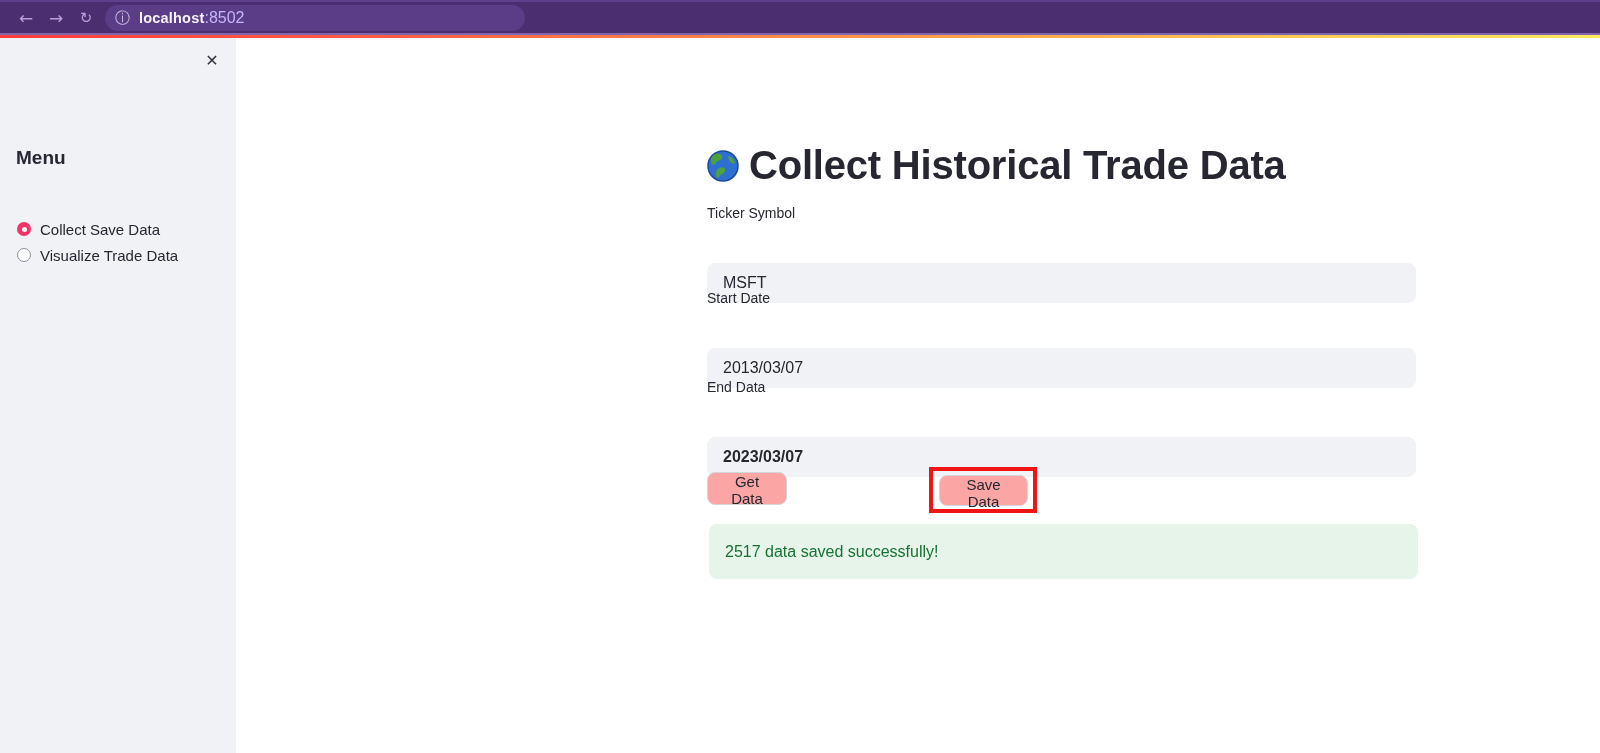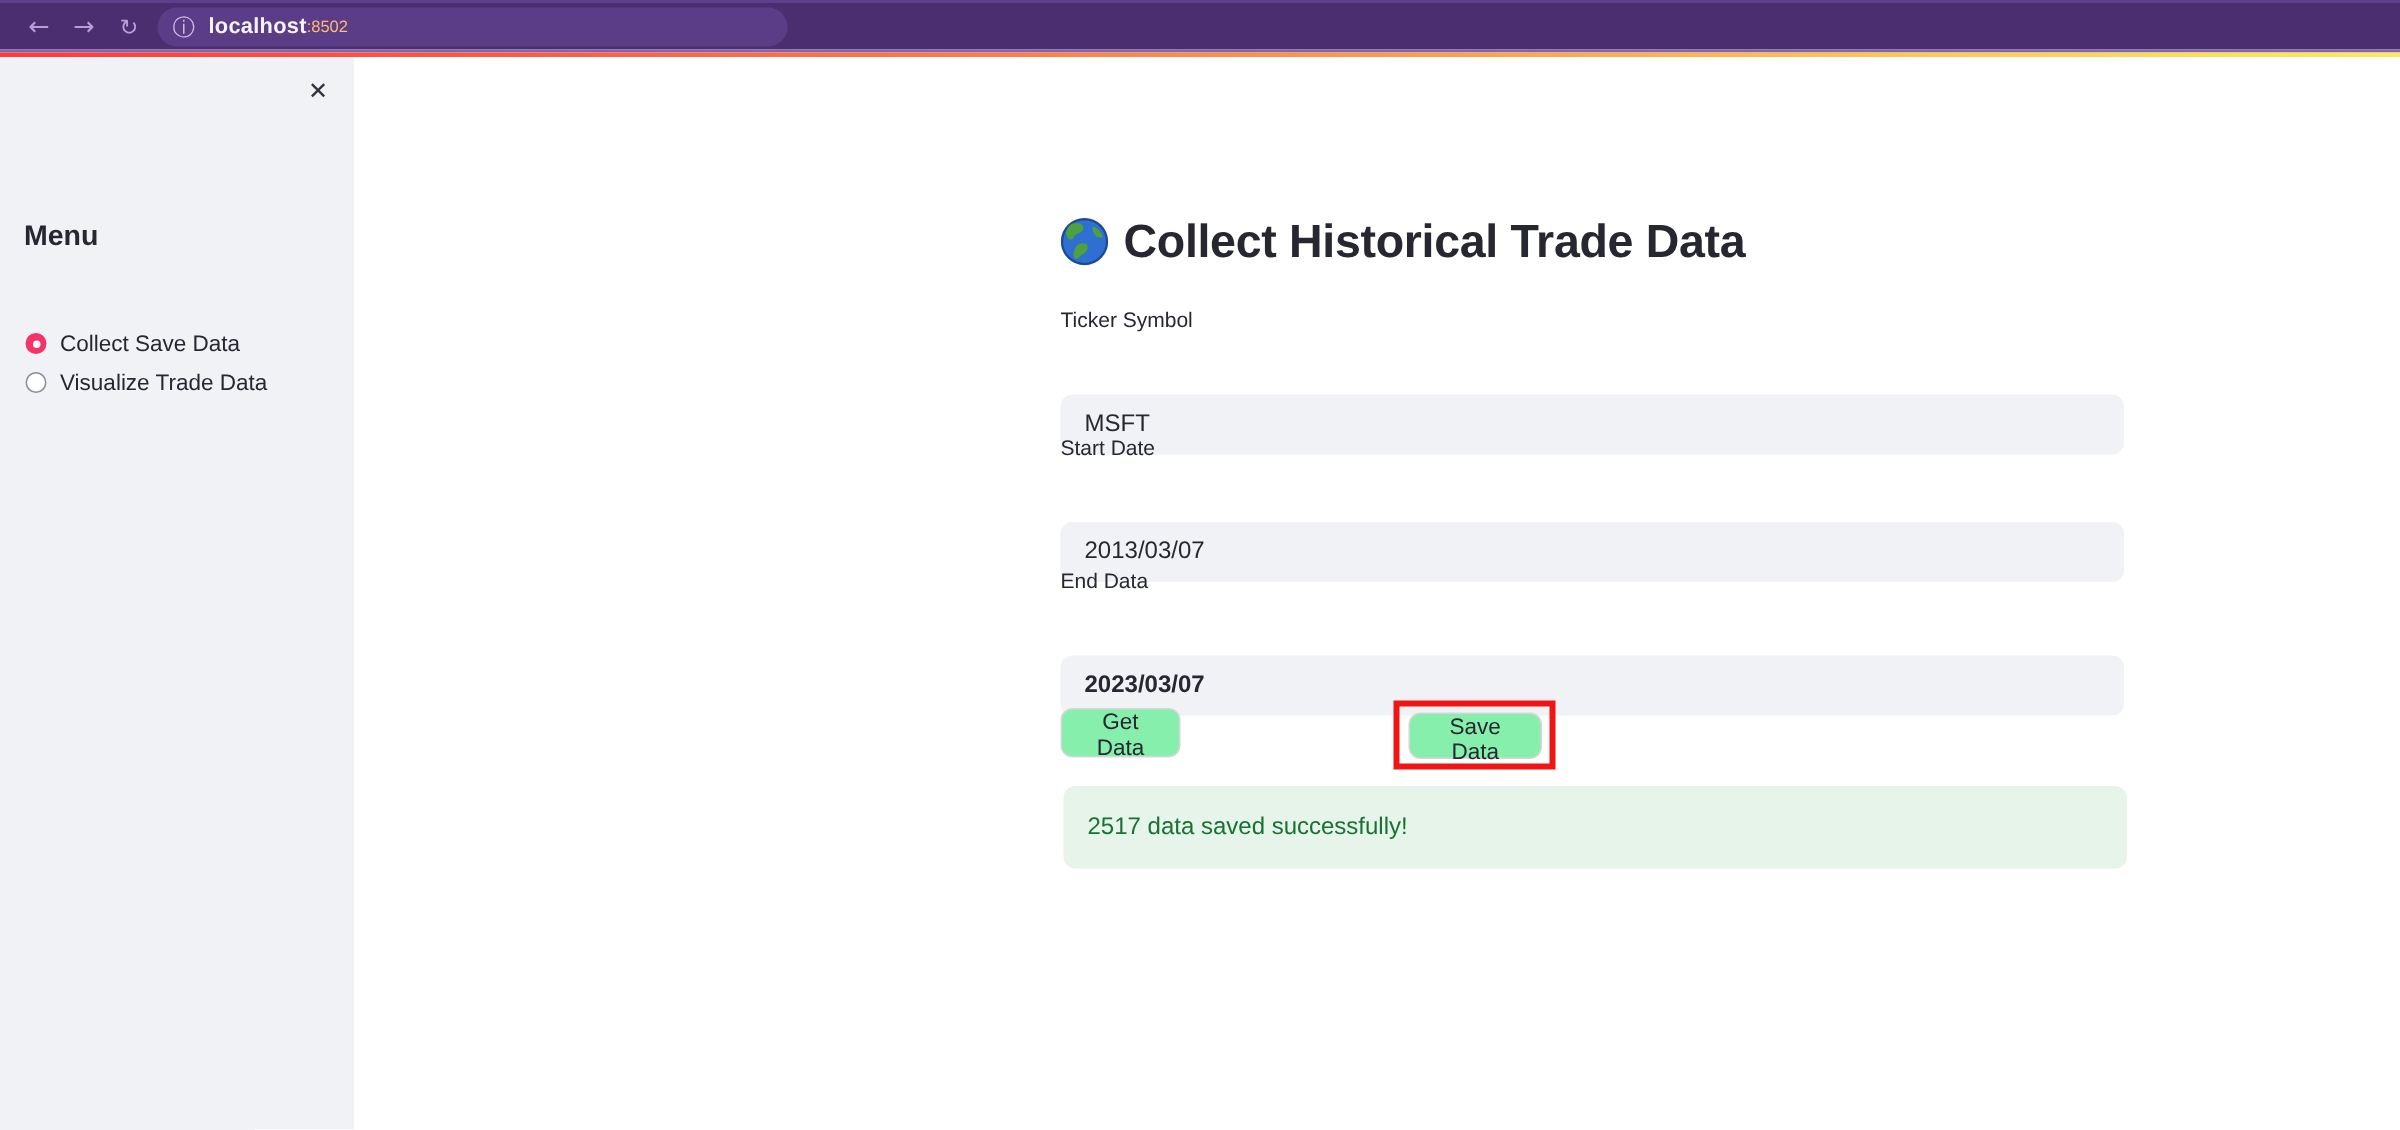--- a/index.html
+++ b/index.html
@@ -28,21 +28,21 @@
   .url-pill {
     position: absolute; left: 105px; top: 3px; width: 420px; height: 26px;
     background: #5b3d87; border-radius: 13px;
     display: flex; align-items: center; padding-left: 10px;
   }
   .info-icon {
     color: #cdbde6; font-family: "DejaVu Sans", sans-serif;
     font-size: 15px; margin-right: 9px; line-height: 26px;
   }
   .url-host { color: #f7f3fc; font-size: 14.5px; font-weight: 700; letter-spacing: .2px; }
-  .url-port { color: #fdba74; font-size: 11px; }
+  .url-port { color: #c4b5fd; font-size: 16px; }
 
   .chrome-strip {
     position: absolute; left: 0; top: 33px; width: 1600px; height: 2px;
     background: #8266ad;
   }
   .loading-bar {
     position: absolute; left: 0; top: 35px; width: 1600px; height: 3px;
     background: linear-gradient(90deg, #ff3b3b 0%, #ff5f46 25%, #ff9447 55%, #ffc853 80%, #ffe95c 100%);
   }
 
@@ -73,41 +73,41 @@
   }
   .radio-circle.unselected { background: #ffffff; border: 1.5px solid #8c8e96; }
   .radio-label { font-size: 15px; color: #262730; }
 
   
   .main { position: absolute; left: 236px; top: 38px; width: 1364px; height: 715px; background: #ffffff; }
 
   .page-title {
     position: absolute; left: 471px; top: 105px;
     display: flex; align-items: center;
-    font-size: 31px; font-weight: 700; color: #262730; letter-spacing: -0.2px;
+    font-size: 40px; font-weight: 700; color: #262730; letter-spacing: -0.2px;
   }
   .globe-icon { width: 32px; height: 32px; margin-right: 10px; display: inline-block; }
 
   .field-label { position: absolute; left: 471px; font-size: 14px; color: #262730; }
   .label-ticker { top: 167px; }
   .label-start  { top: 252px; }
   .label-end    { top: 341px; }
 
   .text-input {
     position: absolute; left: 471px; width: 709px; height: 40px;
     background: #f0f2f6; border-radius: 8px; border: 1px solid #f0f2f6;
     font-family: "Liberation Sans", sans-serif;
     font-size: 16px; color: #262730; padding-left: 15px; cursor: text; margin-top: 30px;
   }
   .input-ticker { top: 195px; }
   .input-start  { top: 280px; }
   .input-end    { top: 369px; font-weight: bold; }
 
   .st-button {
-    position: absolute; height: 33px; background: #86efac;
+    position: absolute; height: 33px; background: #fca5a5;
     border: 1px solid #d5d6da; border-radius: 8px;
     font-family: "Liberation Sans", sans-serif;
     font-size: 15px; color: #262730; padding: 0 15px; cursor: pointer;
   }
   .btn-get  { left: 471px; top: 434px; width: 80px; }
   .btn-save { left: 703px; top: 437px; width: 89px; height: 31px; }
   .highlight-box {
     position: absolute; left: 693px; top: 429px; width: 108px; height: 46px;
     border: 4px solid #f01414; pointer-events: none;
   }

